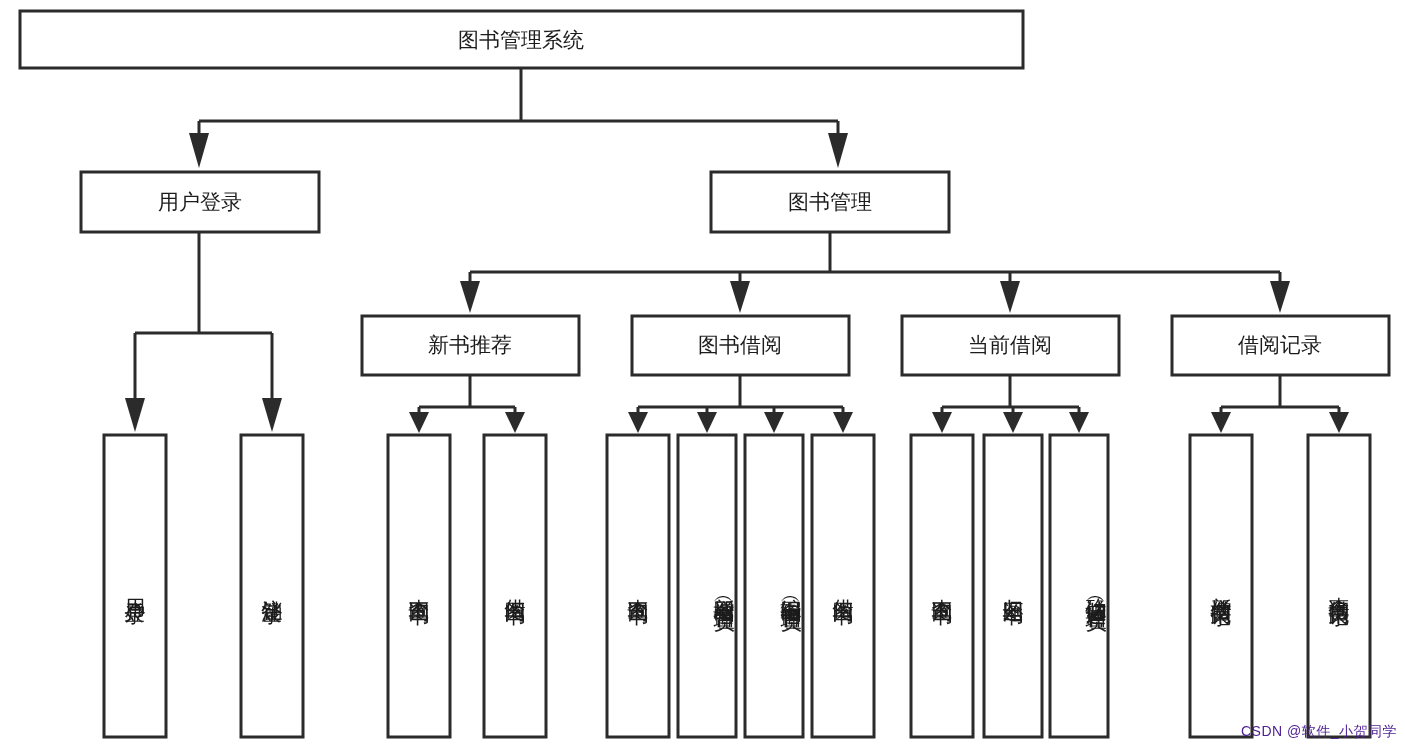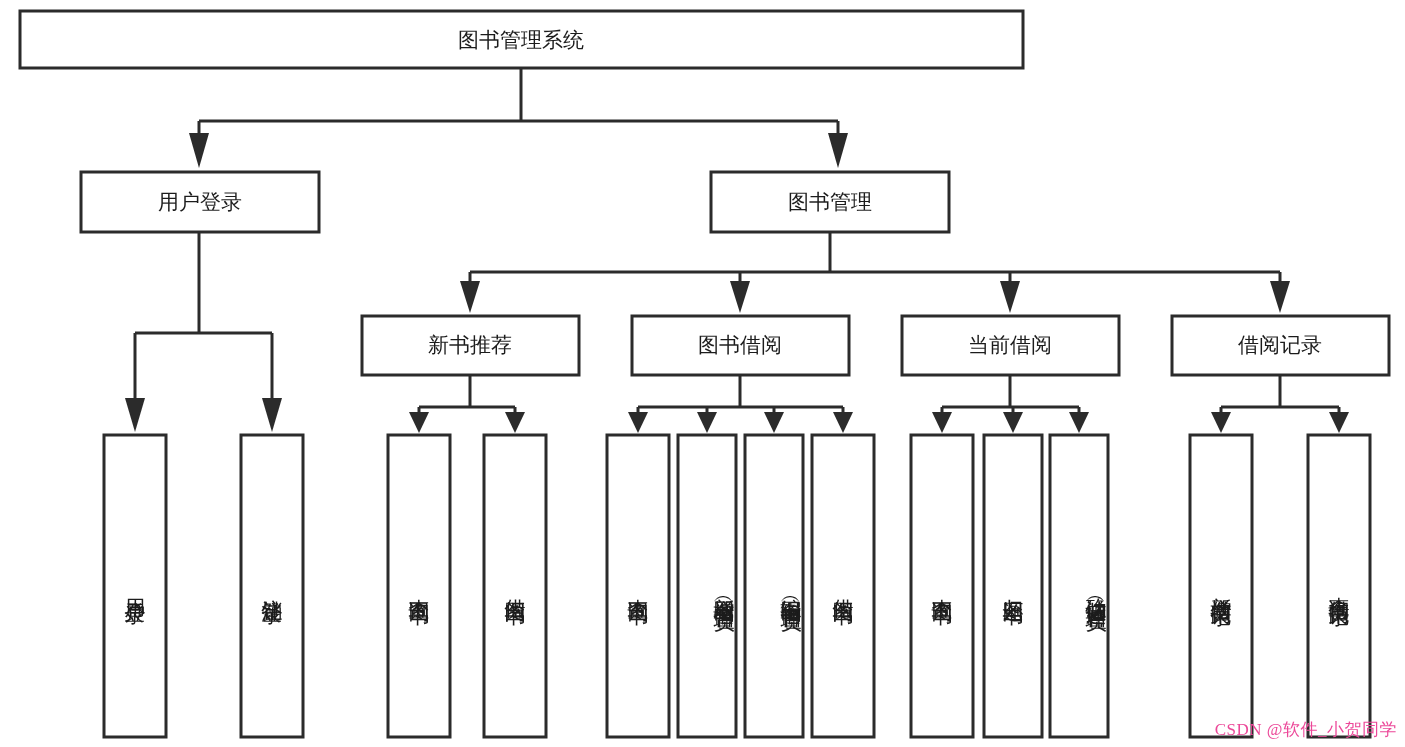--- a/index.html
+++ b/index.html
@@ -63,23 +63,23 @@
     align-items: center;
     justify-content: center;
     white-space: nowrap;
     pointer-events: none;
     user-select: none;
   }
   .watermark {
     position: absolute;
     right: 8px;
     bottom: 6px;
-    font-family: Liberation Serif, serif;
-    font-size: 17px;
-    color: #ec4899;
+    font-family: Liberation Sans, sans-serif;
+    font-size: 14px;
+    color: #4c1d95;
     letter-spacing: 0.5px;
     white-space: nowrap;
   }
 </style>
 </head>
 <body>
 
 <div id="diagram-root">
 
   <svg class="flow" viewBox="0 0 1405 747">

